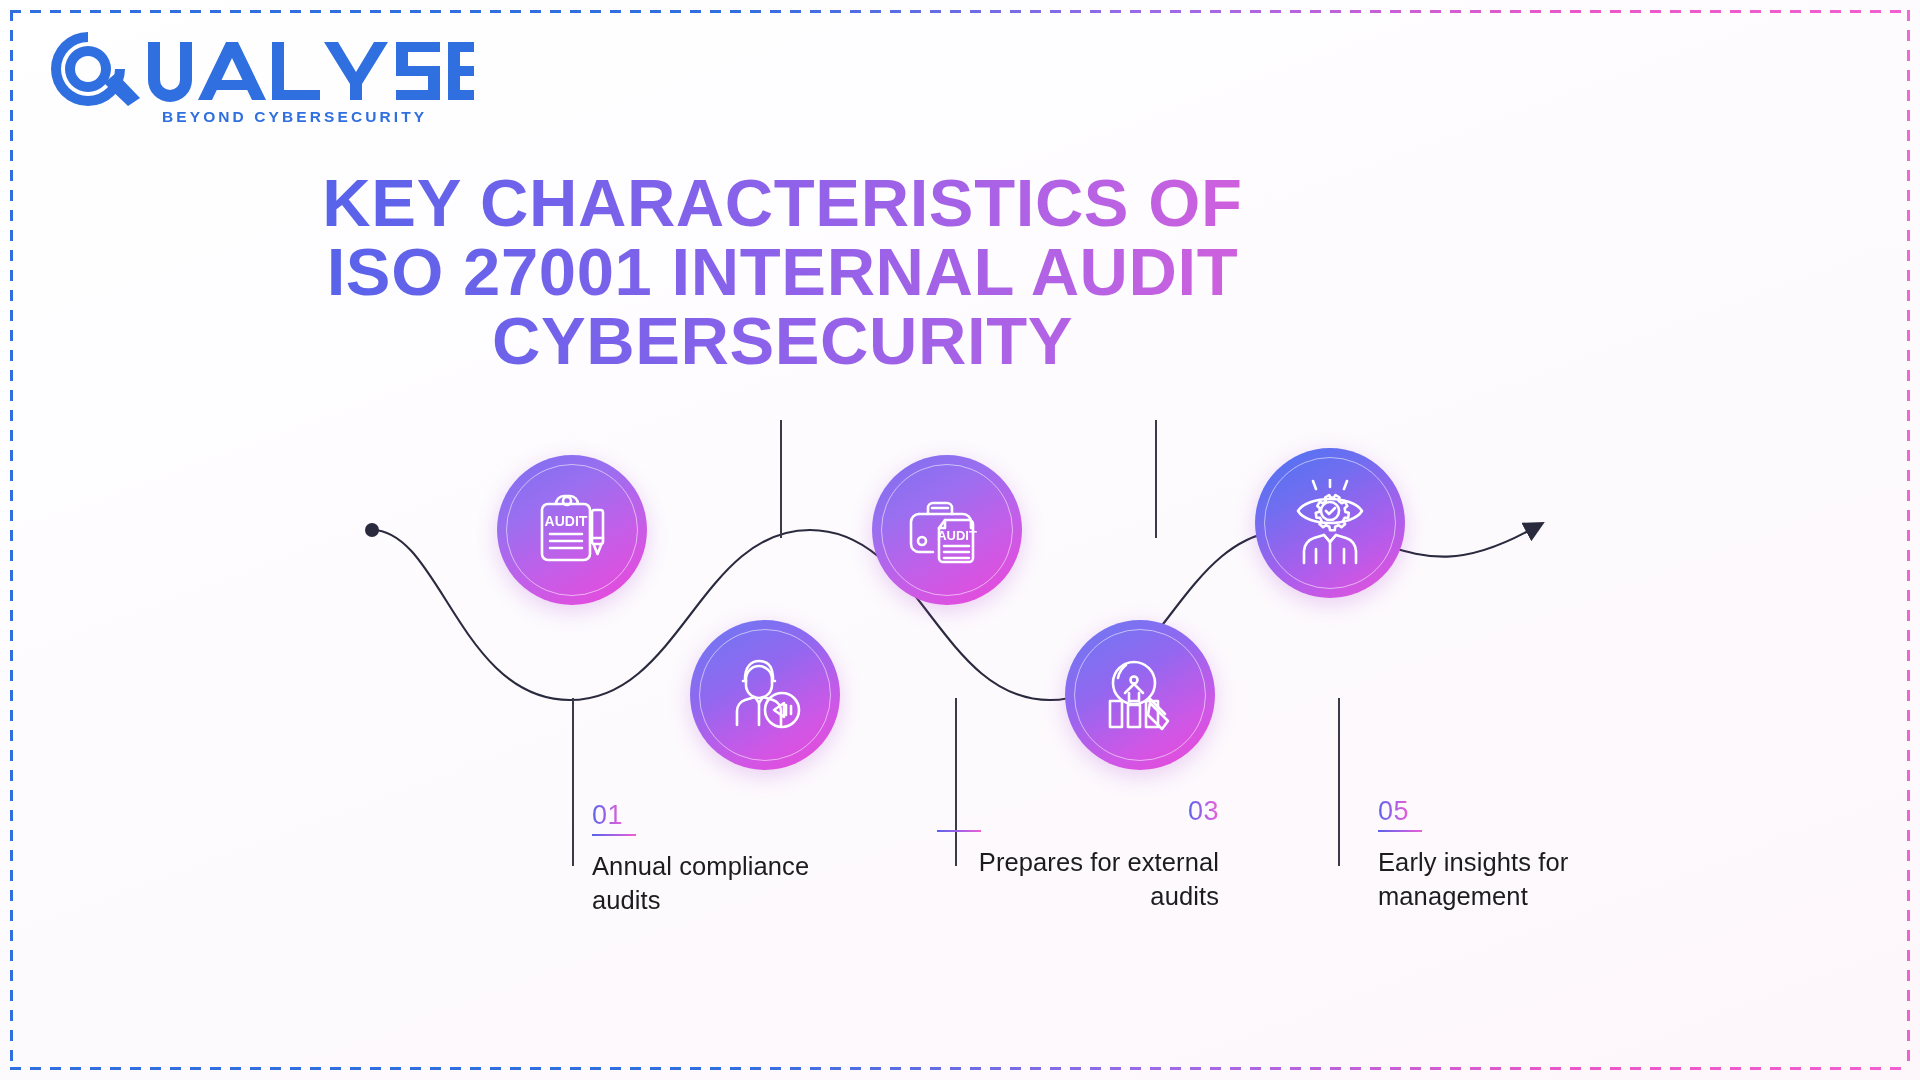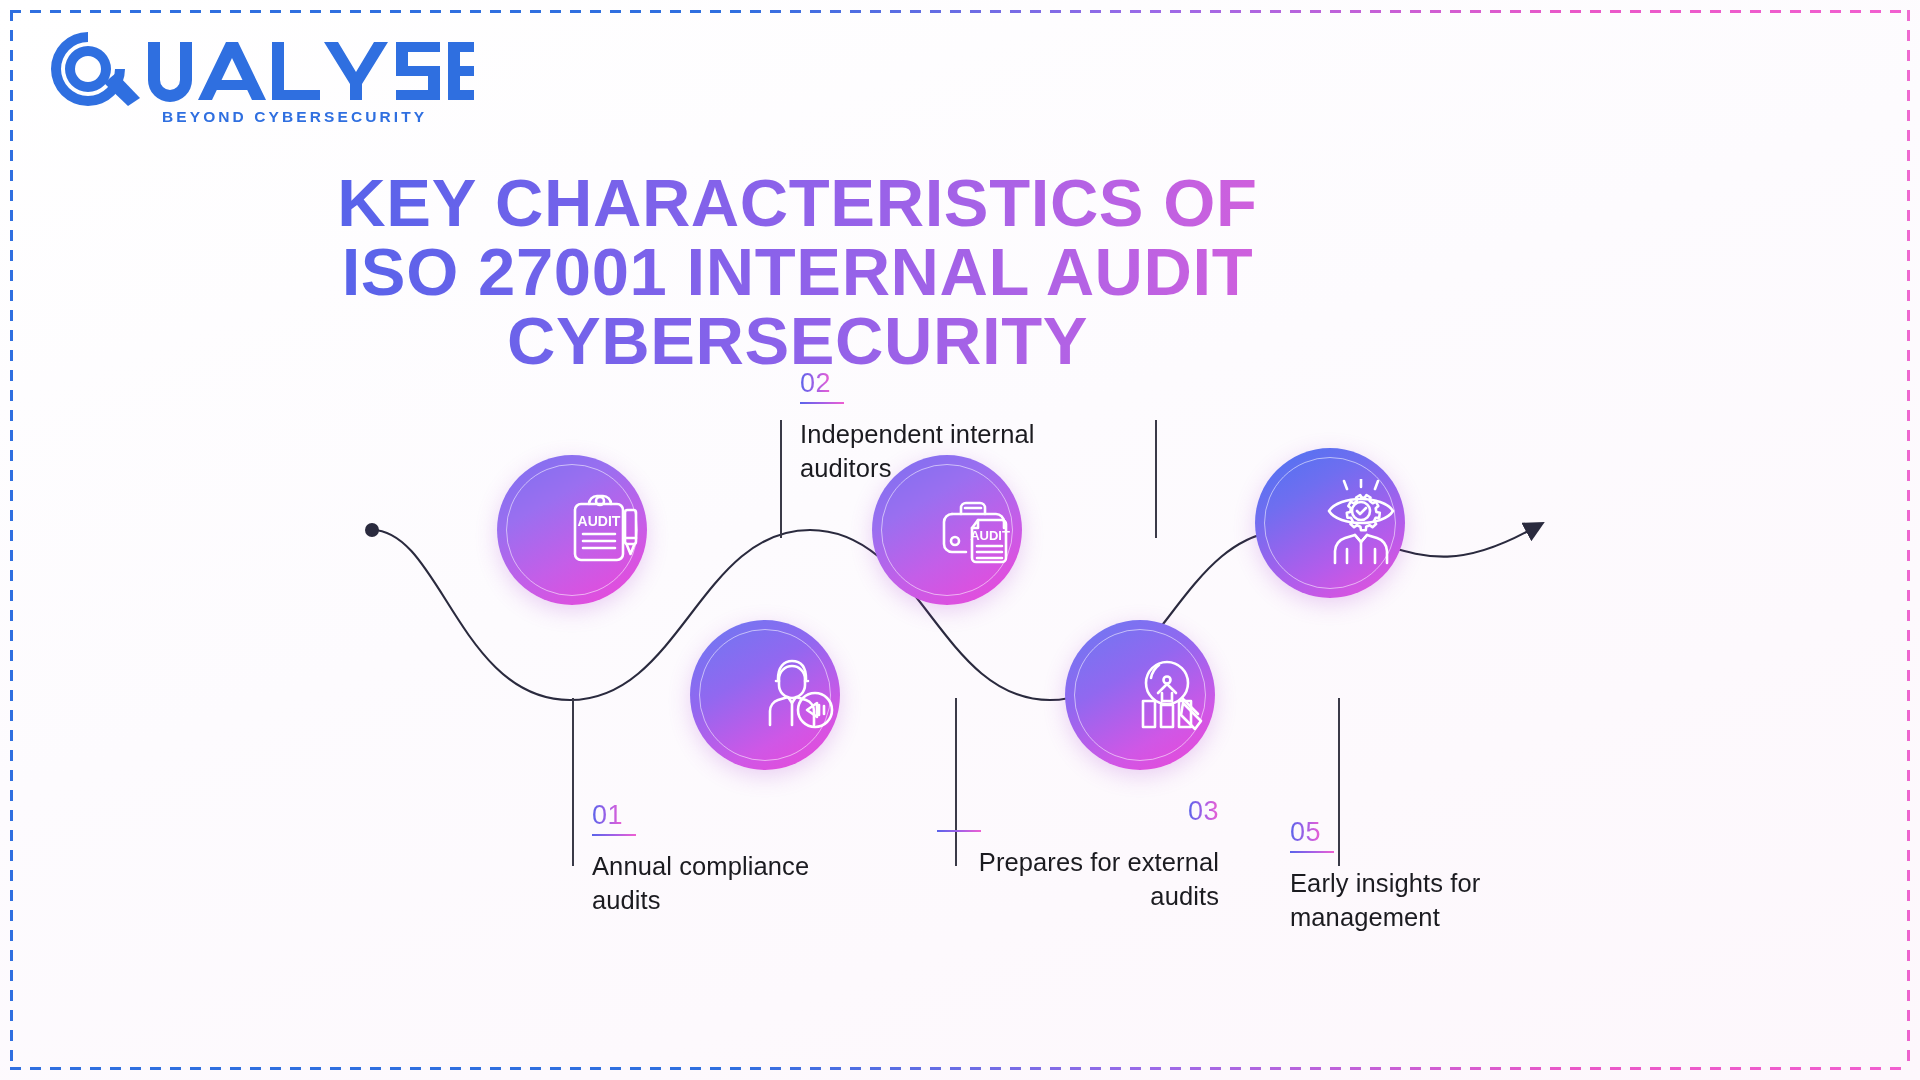--- a/index.html
+++ b/index.html
@@ -81,21 +81,21 @@
     letter-spacing: 3.1px;
     color: #2f6fe0;
     font-family: "Liberation Sans", sans-serif;
     white-space: nowrap;
   }
 
   
   .title-block {
     position: absolute;
     top: 168px;
-    left: 16px;
+    left: 1px;
     width: 1563px;
     text-align: center;
     z-index: 20;
   }
   .title-line {
     display: block;
     font-family: "Liberation Sans", sans-serif;
     font-weight: 700;
     font-size: 66px;
     line-height: 1.03;
@@ -131,21 +131,21 @@
 
   
   .icon-node {
     position: absolute;
     width: 150px;
     height: 150px;
     border-radius: 50%;
     z-index: 5;
     display: flex;
     align-items: center;
-    justify-content: flex-end;
+    justify-content: center;
     box-shadow: 0 6px 22px rgba(170, 70, 210, 0.24);
   }
   .icon-node.up   { background: linear-gradient(150deg, #7b6ff0 0%, #9a6ff0 32%, #c45ee8 62%, #f045d8 100%); }
   .icon-node.down { background: linear-gradient(150deg, #6a7af2 0%, #9168f0 38%, #cf57e6 72%, #ee46d6 100%); }
   .icon-node.n5   { background: linear-gradient(150deg, #4a74f2 0%, #6f6ef0 30%, #b45ceb 68%, #ef4fd8 100%); }
   .icon-node::after {
     content: "";
     position: absolute;
     inset: 9px;
     border-radius: 50%;
@@ -337,39 +337,34 @@
           <circle cx="44" cy="32" r="9"></circle>
           <path d="M40 32 l3 3 l6 -6"></path>
           <path d="M18 84 v-12 a14 14 0 0 1 10 -13 l10 -3 l6 7 l6 -7 l10 3 a14 14 0 0 1 10 13 v12"></path>
           <path d="M38 56 l6 7 l6 -7"></path>
           <path d="M44 63 v21"></path>
           <path d="M30 70 v14 M58 70 v14"></path>
         </g>
       </svg>
     </div>
 
-    <div class="callout top-row" style="left:782px; top:-60px;">
-      <span class="num">02</span>
-      <div class="num-rule"></div>
-      <div class="text">Independent internal auditors</div>
-    </div>
 
 
     <div class="callout bottom-row" style="left:574px; top:372px;">
       <span class="num">01</span>
       <div class="num-rule"></div>
       <div class="text">Annual compliance audits</div>
     </div>
 
     <div class="callout bottom-row" style="left:919px; top:368px;text-align:right;">
       <span class="num">03</span>
       <div class="num-rule"></div>
       <div class="text">Prepares for external audits</div>
     </div>
 
-    <div class="callout bottom-row" style="left:1272px; top:368px;margin-top:21px;">
+    <div class="callout bottom-row" style="left:1360px; top:368px;">
       <span class="num">05</span>
       <div class="num-rule"></div>
       <div class="text">Early insights for management</div>
     </div>
 
   </div>
 </div>
 
 </body></html>

